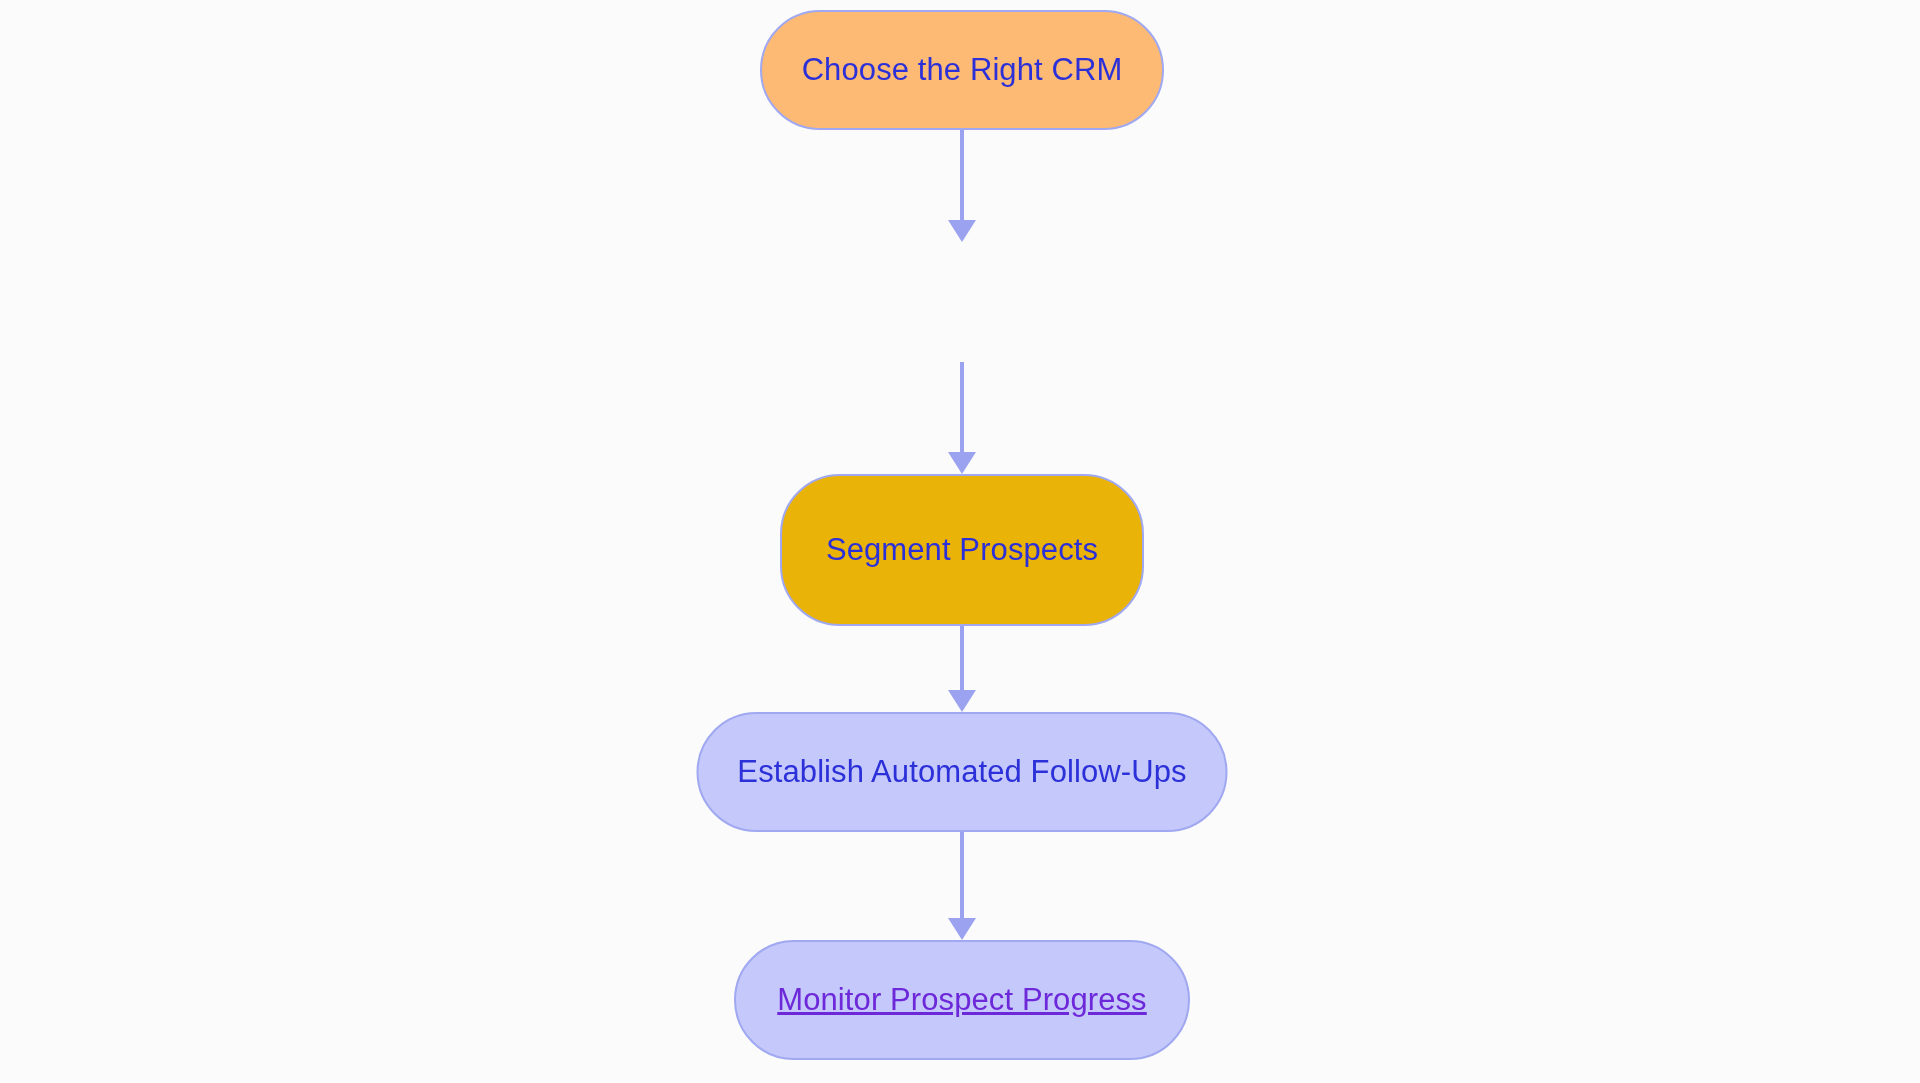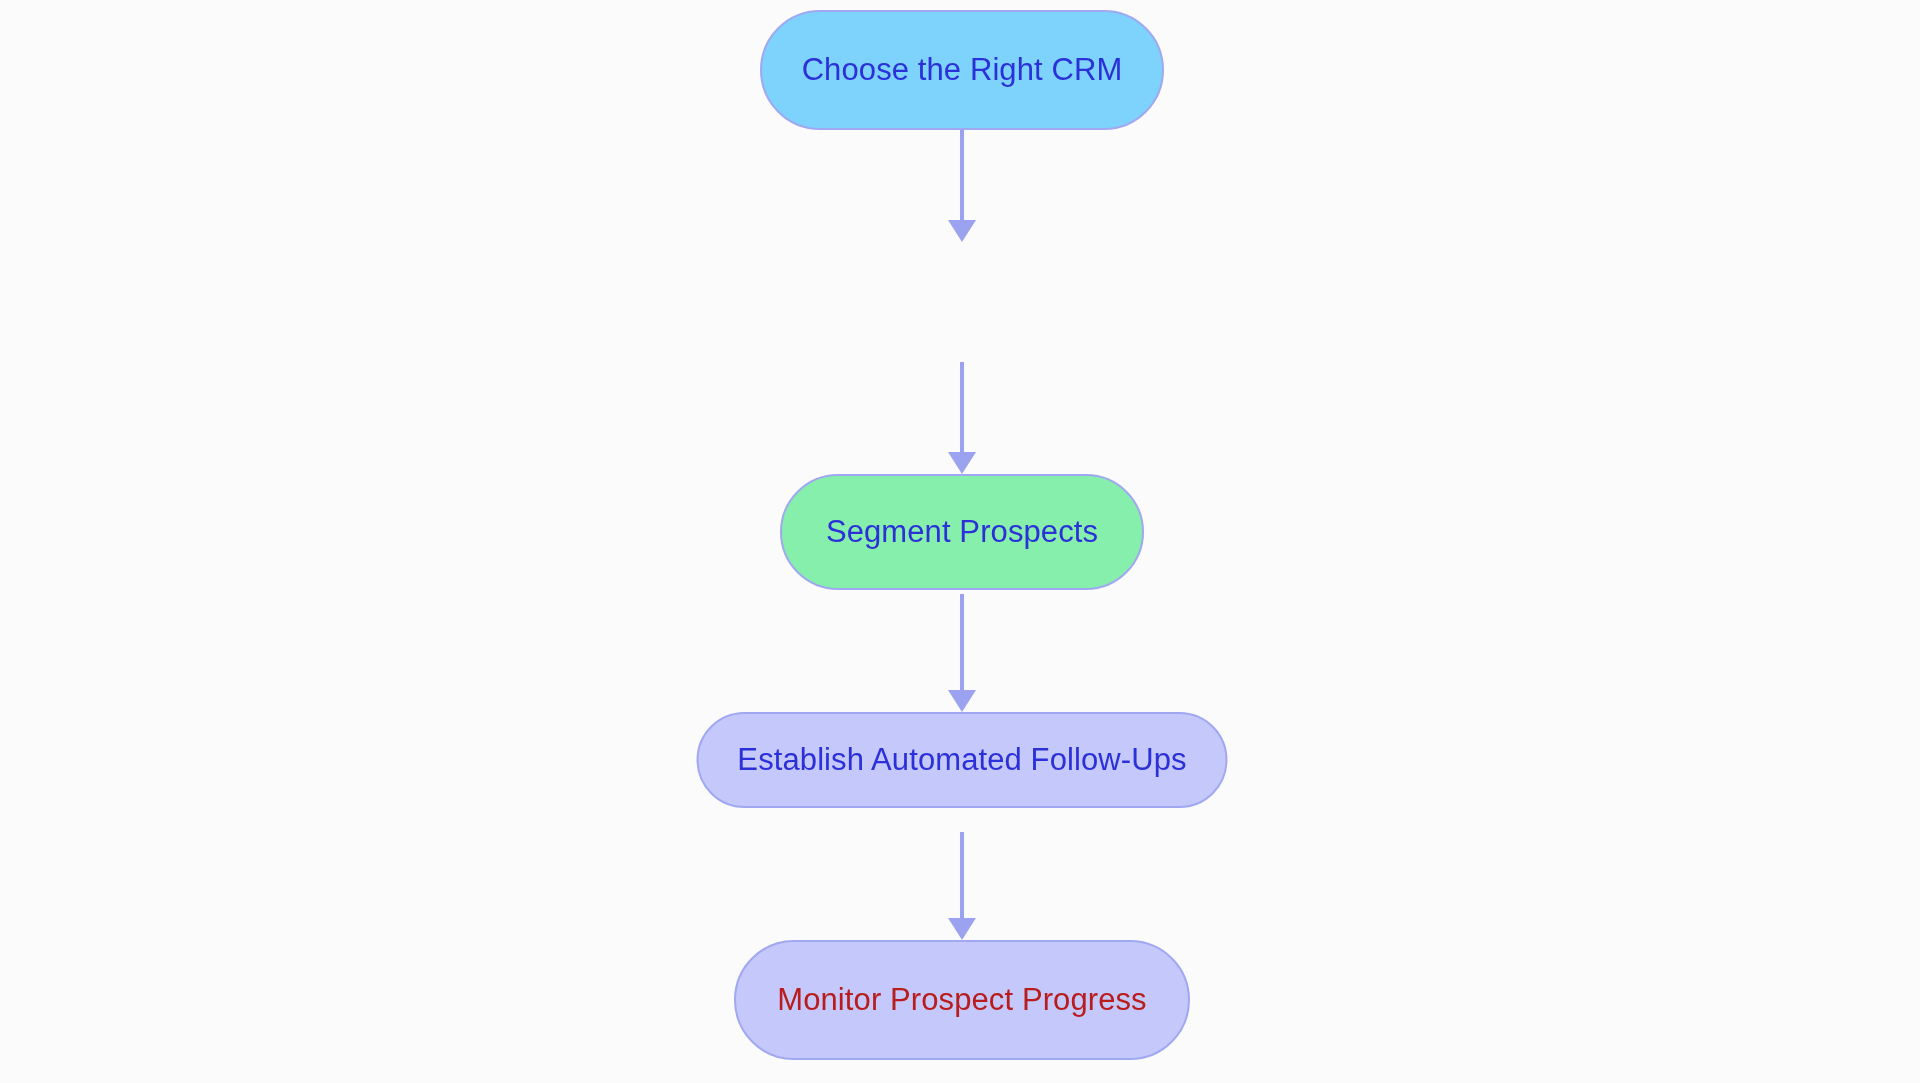--- a/index.html
+++ b/index.html
@@ -75,31 +75,31 @@
       <polygon points="948,690 976,690 962,712" fill="#9ba3f0"></polygon>
     </g>
     <g>
       <line x1="962" y1="832" x2="962" y2="922" stroke="#9ba3f0" stroke-width="4"></line>
       <polygon points="948,918 976,918 962,940" fill="#9ba3f0"></polygon>
     </g>
   </svg>
 
   <div id="node-layer">
 
-    <div class="flow-node" style="left: 962px; top: 10px; width: 404px; height: 120px; background: #7dd3fc; border-color: rgb(159, 168, 240);">
+    <div class="flow-node" style="left: 962px; top: 10px; width: 404px; height: 120px; background: #fdba74; border-color: rgb(159, 168, 240);">
       <span class="flow-node-label" style="color: rgb(43, 48, 216);">Choose the Right CRM</span>
     </div>
 
 
-    <div class="flow-node" style="left: 962px; top: 474px; width: 364px; height: 116px; background: #86efac; border-color: rgb(159, 168, 240);">
+    <div class="flow-node" style="left: 962px; top: 474px; width: 364px; height: 152px; background: #eab308; border-color: rgb(159, 168, 240);">
       <span class="flow-node-label" style="color: rgb(43, 48, 216);">Segment Prospects</span>
     </div>
 
-    <div class="flow-node" style="left: 962px; top: 712px; width: 531px; height: 96px; background: rgb(197, 200, 250); border-color: rgb(159, 168, 240);">
+    <div class="flow-node" style="left: 962px; top: 712px; width: 531px; height: 120px; background: rgb(197, 200, 250); border-color: rgb(159, 168, 240);">
       <span class="flow-node-label" style="color: rgb(43, 48, 216);">Establish Automated Follow-Ups</span>
     </div>
 
     <div class="flow-node" style="left: 962px; top: 940px; width: 456px; height: 120px; background: rgb(197, 200, 250); border-color: rgb(159, 168, 240);">
-      <span class="flow-node-label" style="color: #b91c1c;">Monitor Prospect Progress</span>
+      <span class="flow-node-label" style="color: #6d28d9; text-decoration: underline;">Monitor Prospect Progress</span>
     </div>
 
   </div>
 </div>
 
 </body></html>

